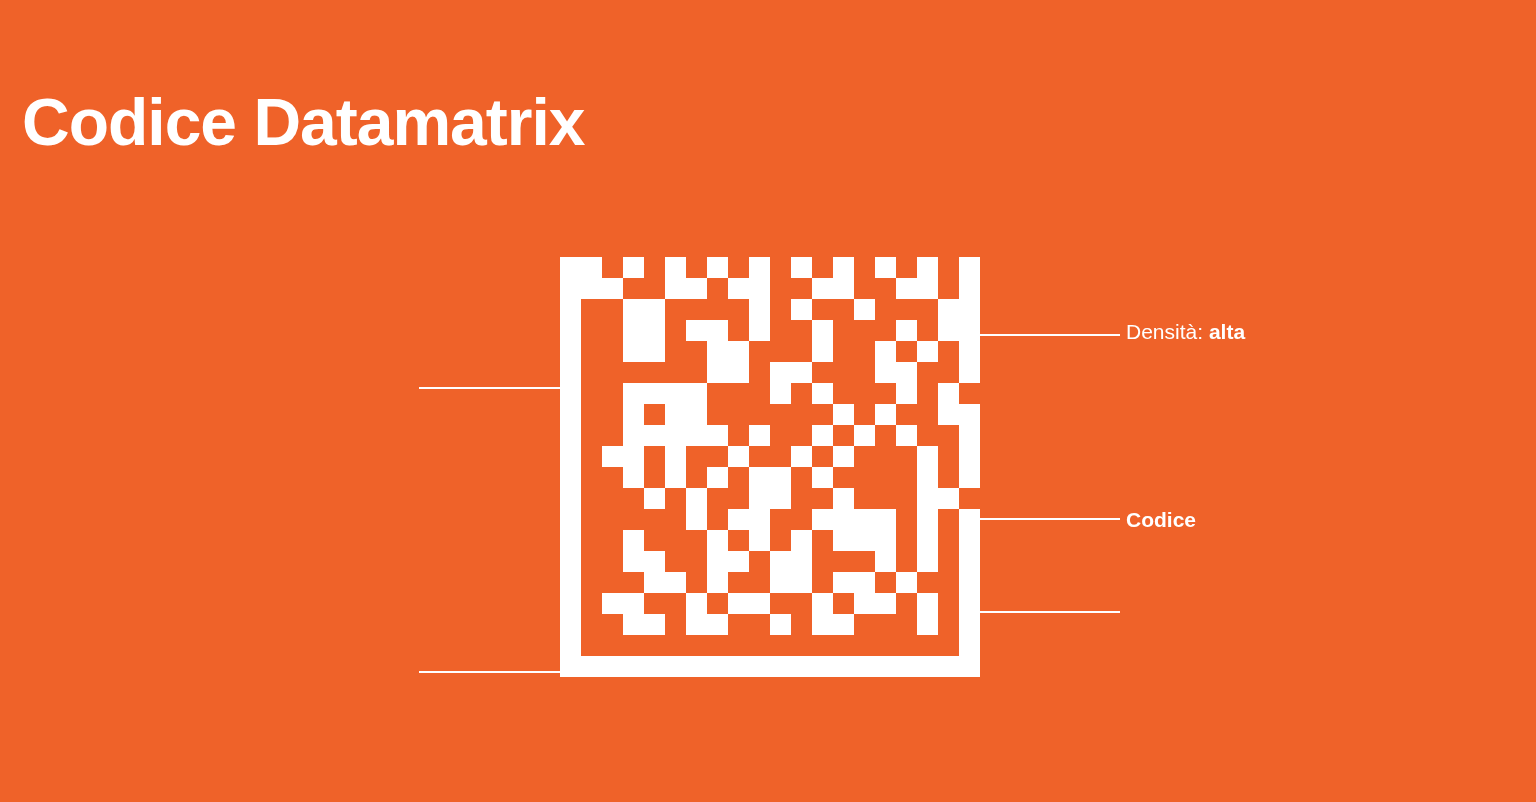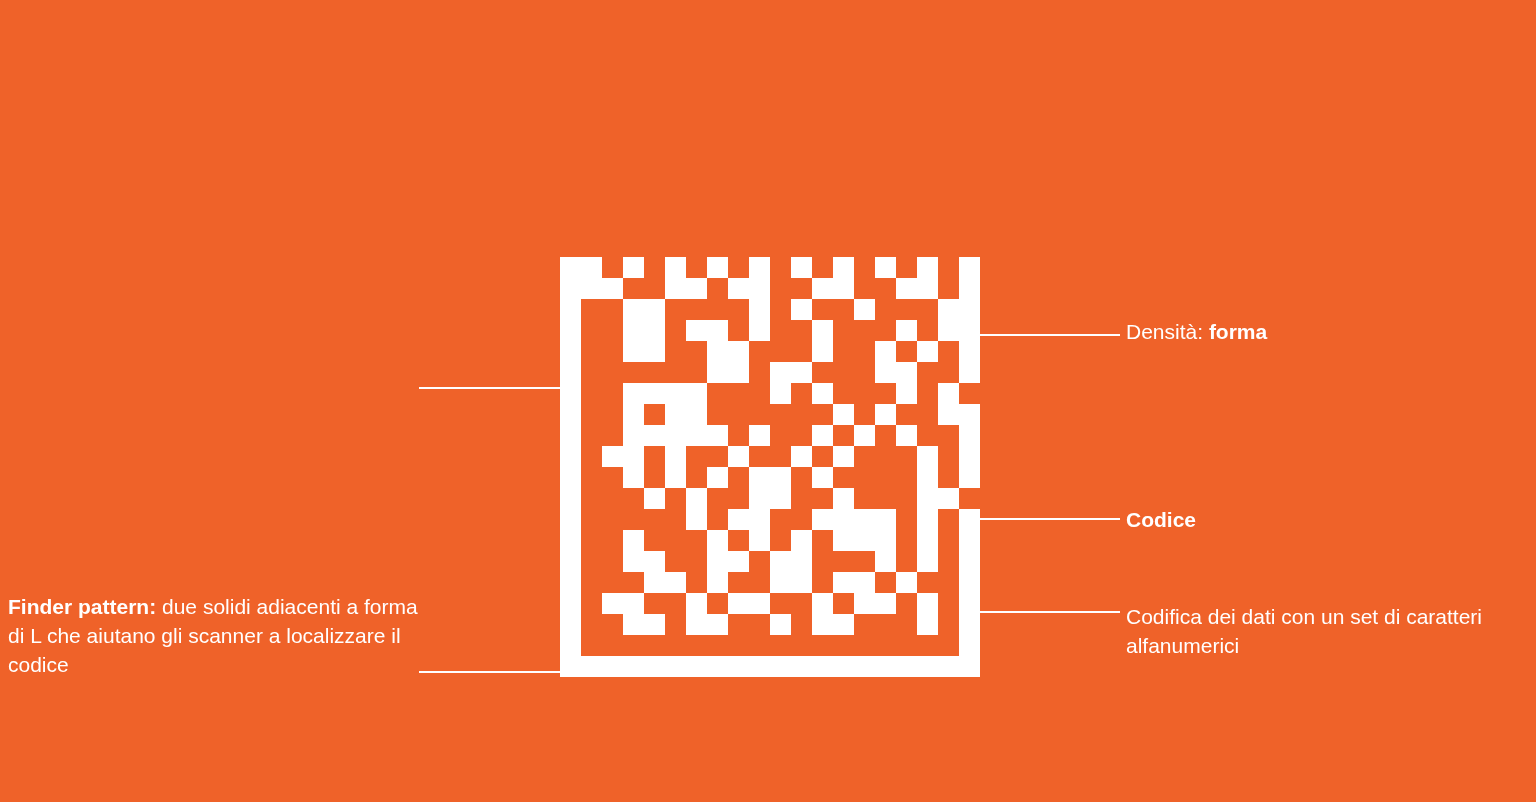--- a/index.html
+++ b/index.html
@@ -101,20 +101,21 @@
   .leader-finder      { left: 419px;  top: 671px; width: 145px; }
   .leader-density     { left: 978px;  top: 334px; width: 142px; }
   .leader-cell        { left: 978px;  top: 518px; width: 142px; }
   .leader-encoding    { left: 978px;  top: 611px; width: 142px; }
 </style>
 </head>
 <body>
 
 <div class="page">
 
+  <h1 class="title">Codice Datamatrix</h1>
 
   <div class="matrix-wrap">
     <div class="matrix" id="matrix" style="grid-template-columns: repeat(20, 1fr); grid-template-rows: repeat(20, 1fr);">
         <div class="cell on" style="background: rgb(255, 255, 255);"></div>
         <div class="cell on" style="background: rgb(255, 255, 255);"></div>
         <div class="cell off" style="background: rgb(239, 98, 41);"></div>
         <div class="cell on" style="background: rgb(255, 255, 255);"></div>
         <div class="cell off" style="background: rgb(239, 98, 41);"></div>
         <div class="cell on" style="background: rgb(255, 255, 255);"></div>
         <div class="cell off" style="background: rgb(239, 98, 41);"></div>
@@ -514,29 +515,23 @@
       </div>
   </div>
 
   <div class="leader leader-readability"></div>
   <div class="leader leader-finder"></div>
   <div class="leader leader-density"></div>
   <div class="leader leader-cell"></div>
   <div class="leader leader-encoding"></div>
 
 
-  <div class="label label-finder">
-    <b>Finder pattern:</b><span> due solidi adiacenti a forma di L che aiutano gli scanner a localizzare il codice</span>
-  </div>
 
   <div class="label label-density">
-    <span>Densità: </span><b>forma</b>
+    <span>Densità: </span><b>alta</b>
   </div>
 
   <div class="label label-cell">
     <span>Codice</span>
   </div>
 
-  <div class="label label-encoding">
-    <span>Codifica dei dati con un set di caratteri alfanumerici</span>
-  </div>
 
 </div>
 
 </body></html>

